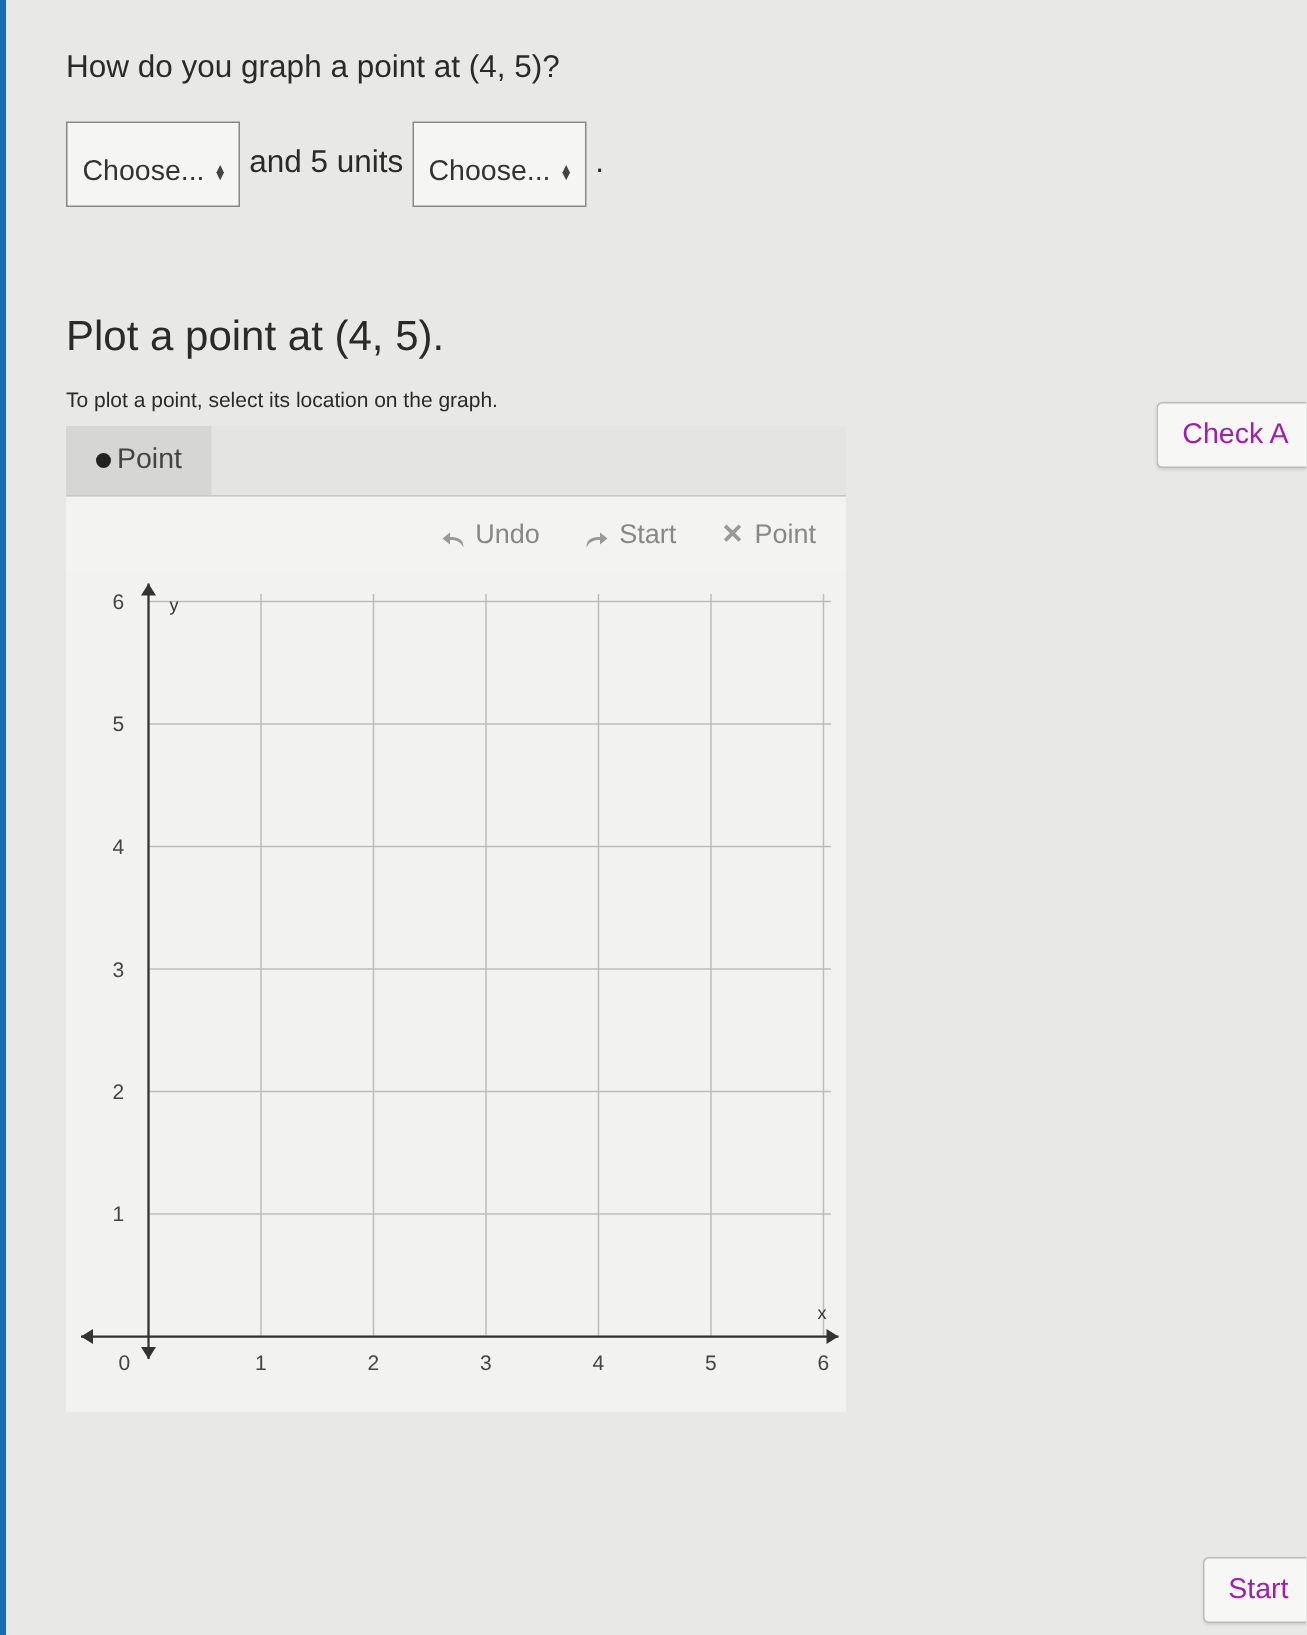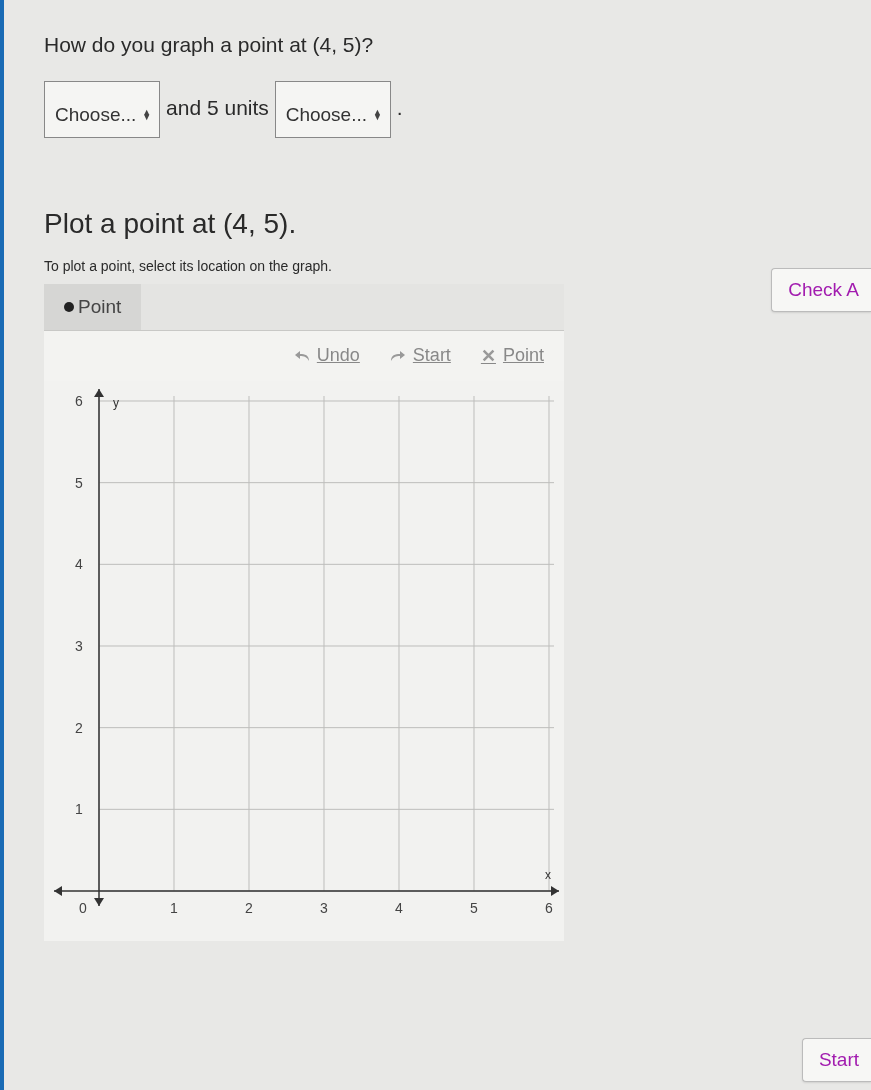--- a/index.html
+++ b/index.html
@@ -106,24 +106,23 @@
   .toolbar {
     display: flex;
     justify-content: flex-end;
     gap: 30px;
     padding: 14px 20px;
     font-size: 18px;
     color: #888;
   }
   .tool-btn {
     display: inline-flex;
-    align-items: center;
+    align-items: flex-end;
     gap: 7px;
     cursor: pointer;
-    text-decoration: underline;
   }
   .graph-area {
     position: relative;
     width: 520px;
     height: 560px;
     background: #f2f2f0;
   }
   .graph-area svg { display: block; }
   .axis-label { font-size: 12px; fill: #333; font-family: Arial, sans-serif; }
   .tick-label { font-size: 14px; fill: #444; font-family: Arial, sans-serif; }

